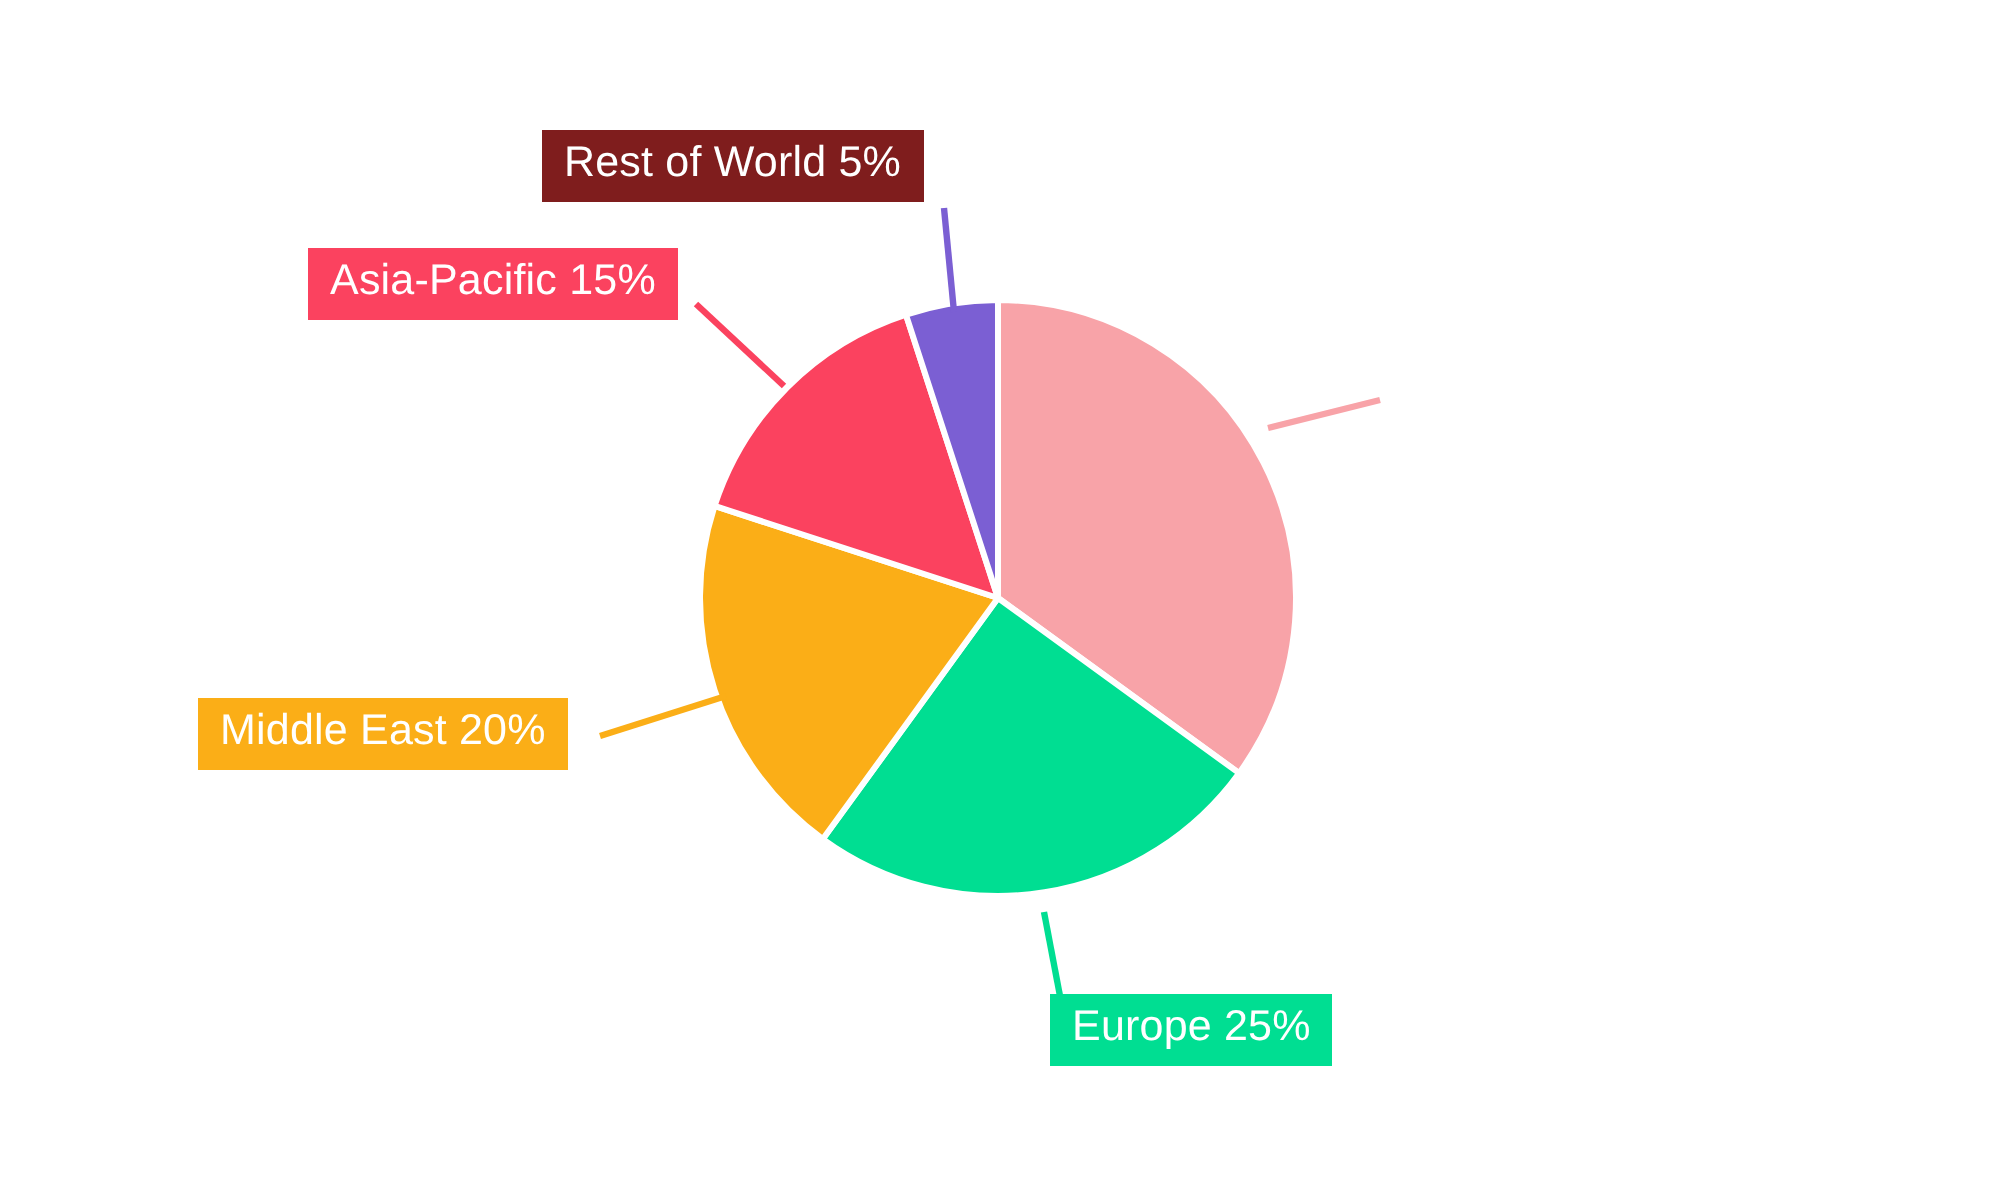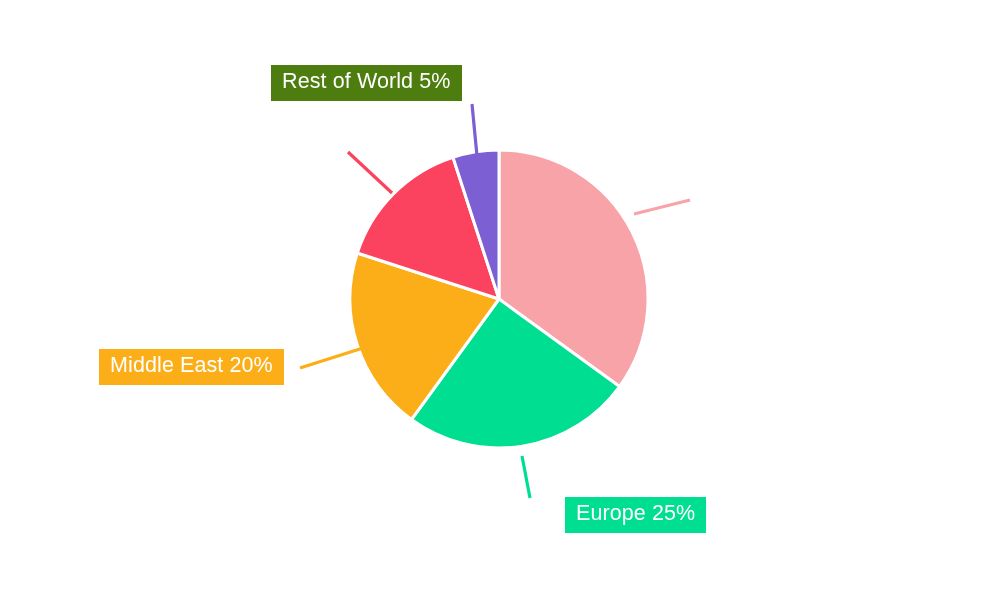--- a/index.html
+++ b/index.html
@@ -68,26 +68,29 @@
       <path class="leader-line" d="M 634 214 L 634 214" stroke="#f8a3a8"></path>
       <path class="leader-line" d="M 522 456 L 530 498" stroke="#00de92"></path>
       <path class="leader-line" d="M 363 348 L 300 368" stroke="#fbae17"></path>
       <path class="leader-line" d="M 392 193 L 348 152" stroke="#fb425f"></path>
       <path class="leader-line" d="M 477 156 L 472 104" stroke="#7b5fd3"></path>
     </g>
 
   </svg>
 
 
-  <div class="callout-label" style="left:525px; top:497px; background:#00de92;margin-left:40px;">
+  <div class="callout-label" style="left:525px; top:497px; background:#00de92;">
     <span>Europe 25%</span>
   </div>
 
   <div class="callout-label" style="left:99px; top:349px; background:#fbae17;">
     <span>Middle East 20%</span>
   </div>
 
+  <div class="callout-label" style="left:154px; top:124px; background:#fb425f;">
+    <span>Asia-Pacific 15%</span>
+  </div>
 
-  <div class="callout-label" style="left:271px; top:65px; background:#4d7c0f;">
+  <div class="callout-label" style="left:271px; top:65px; background:#7f1d1d;">
     <span>Rest of World 5%</span>
   </div>
 
 </div>
 
 </body></html>

